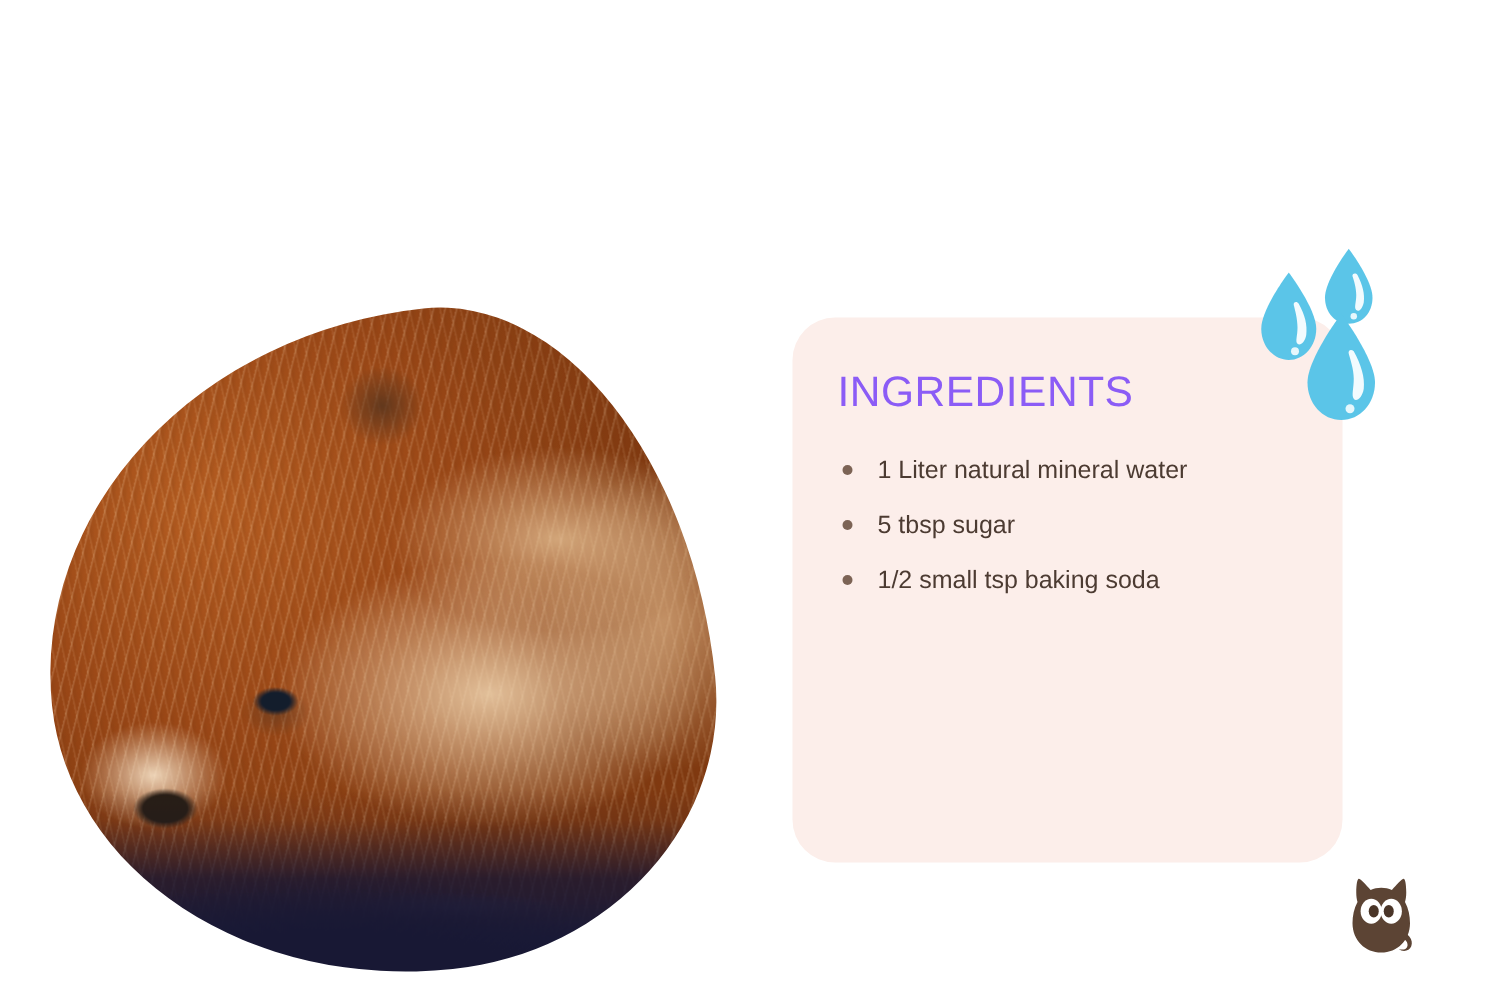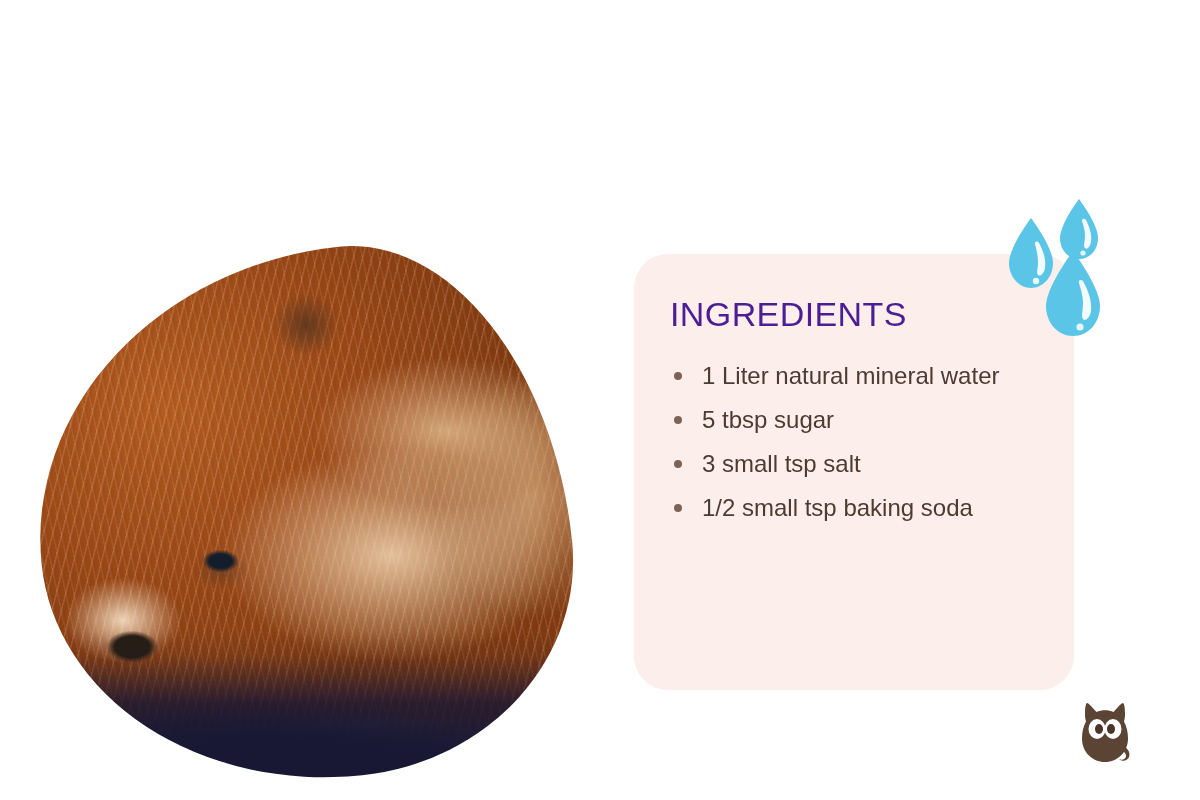--- a/index.html
+++ b/index.html
@@ -123,40 +123,40 @@
     width: 440px;
     height: 436px;
     background: #FCEEEA;
     border-radius: 34px;
   }
 
   .ingredients-title {
     position: absolute;
     left: 36px;
     top: 40px;
-    color: #4c1d95;
+    color: #8b5cf6;
     font-size: 34px;
     font-weight: 400;
     letter-spacing: 0.4px;
     line-height: 40px;
   }
 
   .ingredients-list {
     position: absolute;
     left: 32px;
     top: 100px;
     width: 372px;
     list-style: none;
   }
 
   .ingredient-item {
     position: relative;
     padding-left: 36px;
     color: #4C3B32;
-    font-size: 24px;
+    font-size: 20px;
     line-height: 44px;
     font-weight: 400;
   }
 
   .ingredient-item::before {
     content: "";
     position: absolute;
     left: 8px;
     top: 18px;
     width: 8px;
@@ -191,21 +191,20 @@
 
   <div class="dog-blob">
     <div class="dog-photo"></div>
   </div>
 
   <div class="ingredients-card">
     <div class="ingredients-title">INGREDIENTS</div>
     <ul class="ingredients-list">
       <li class="ingredient-item">1 Liter natural mineral water</li>
       <li class="ingredient-item">5 tbsp sugar</li>
-      <li class="ingredient-item">3 small tsp salt</li>
       <li class="ingredient-item">1/2 small tsp baking soda</li>
     </ul>
   </div>
 
   <div class="droplets">
     <svg width="110" height="150" viewBox="0 0 110 150" xmlns="http://www.w3.org/2000/svg">
 
       <g>
         <path d="M26 23 C26 23 4 52 4 68 C4 82 14 93 26 93 C38 93 48 82 48 68 C48 52 26 23 26 23 Z" fill="#5BC5E8"></path>
         <path d="M34 48 C39 57 41 65 40 73 C39 79 35 82 33 80 C31 78 33 74 33 67 C33 60 31 53 30 49 C29.5 46.5 32.5 45.5 34 48 Z" fill="#FFFFFF" opacity="0.92"></path>

